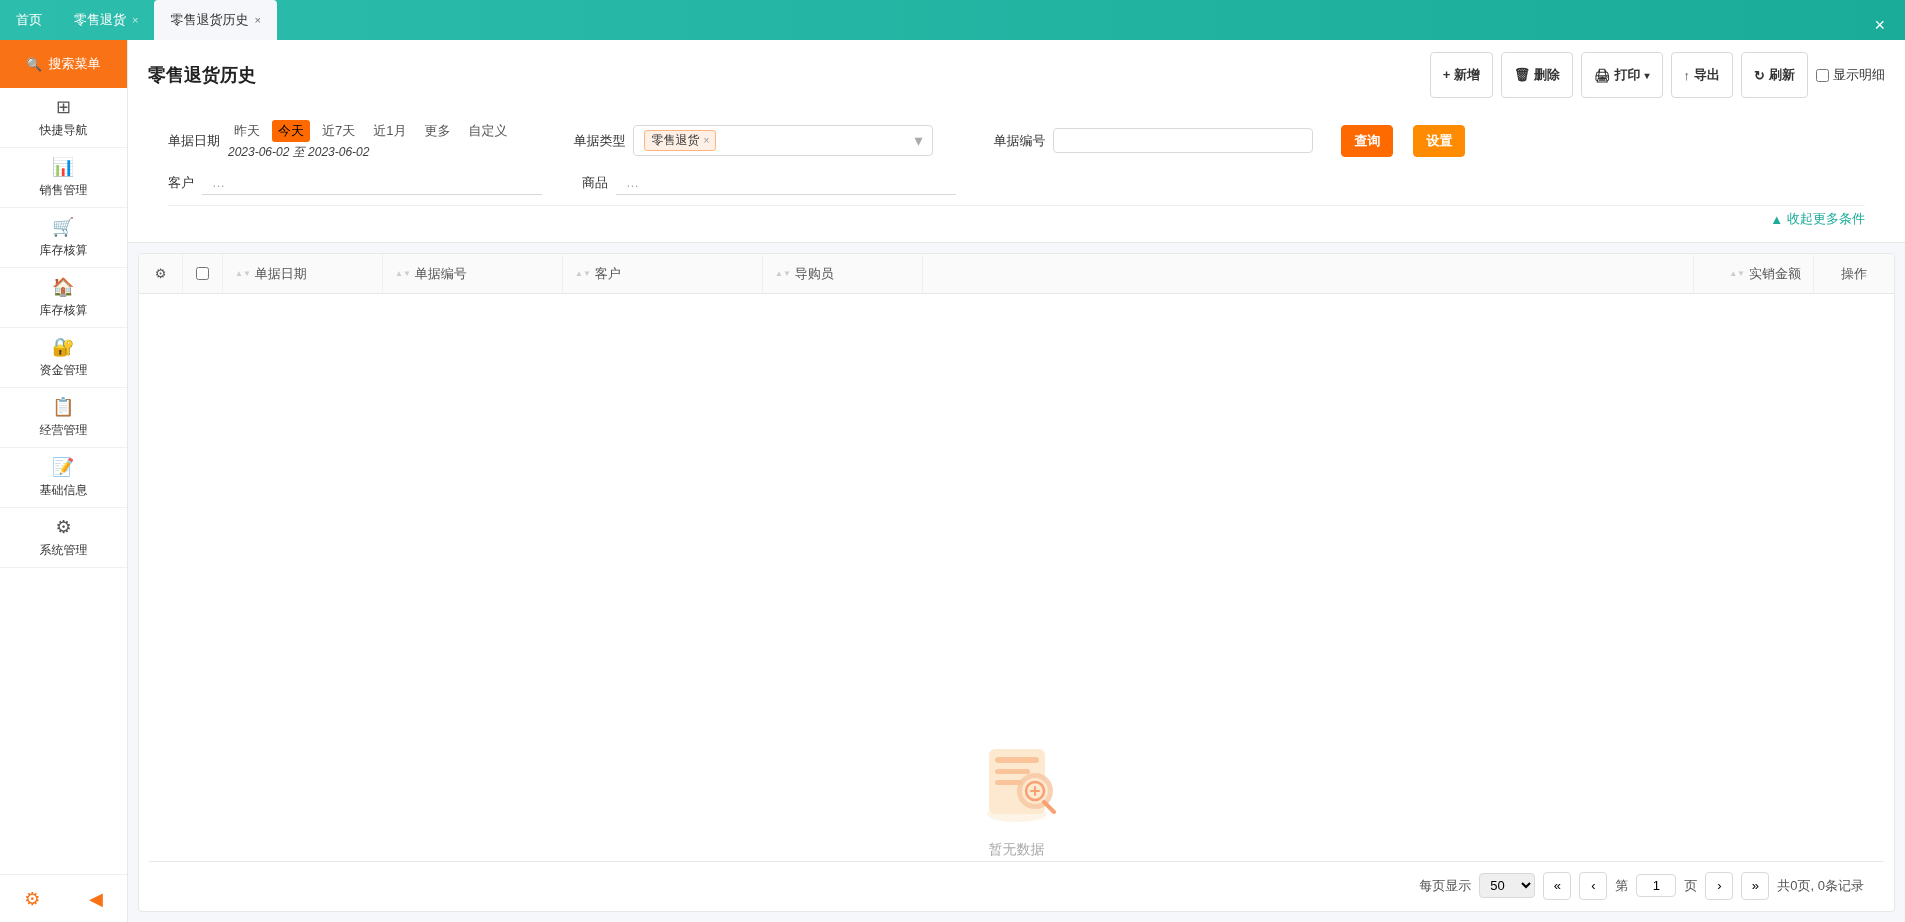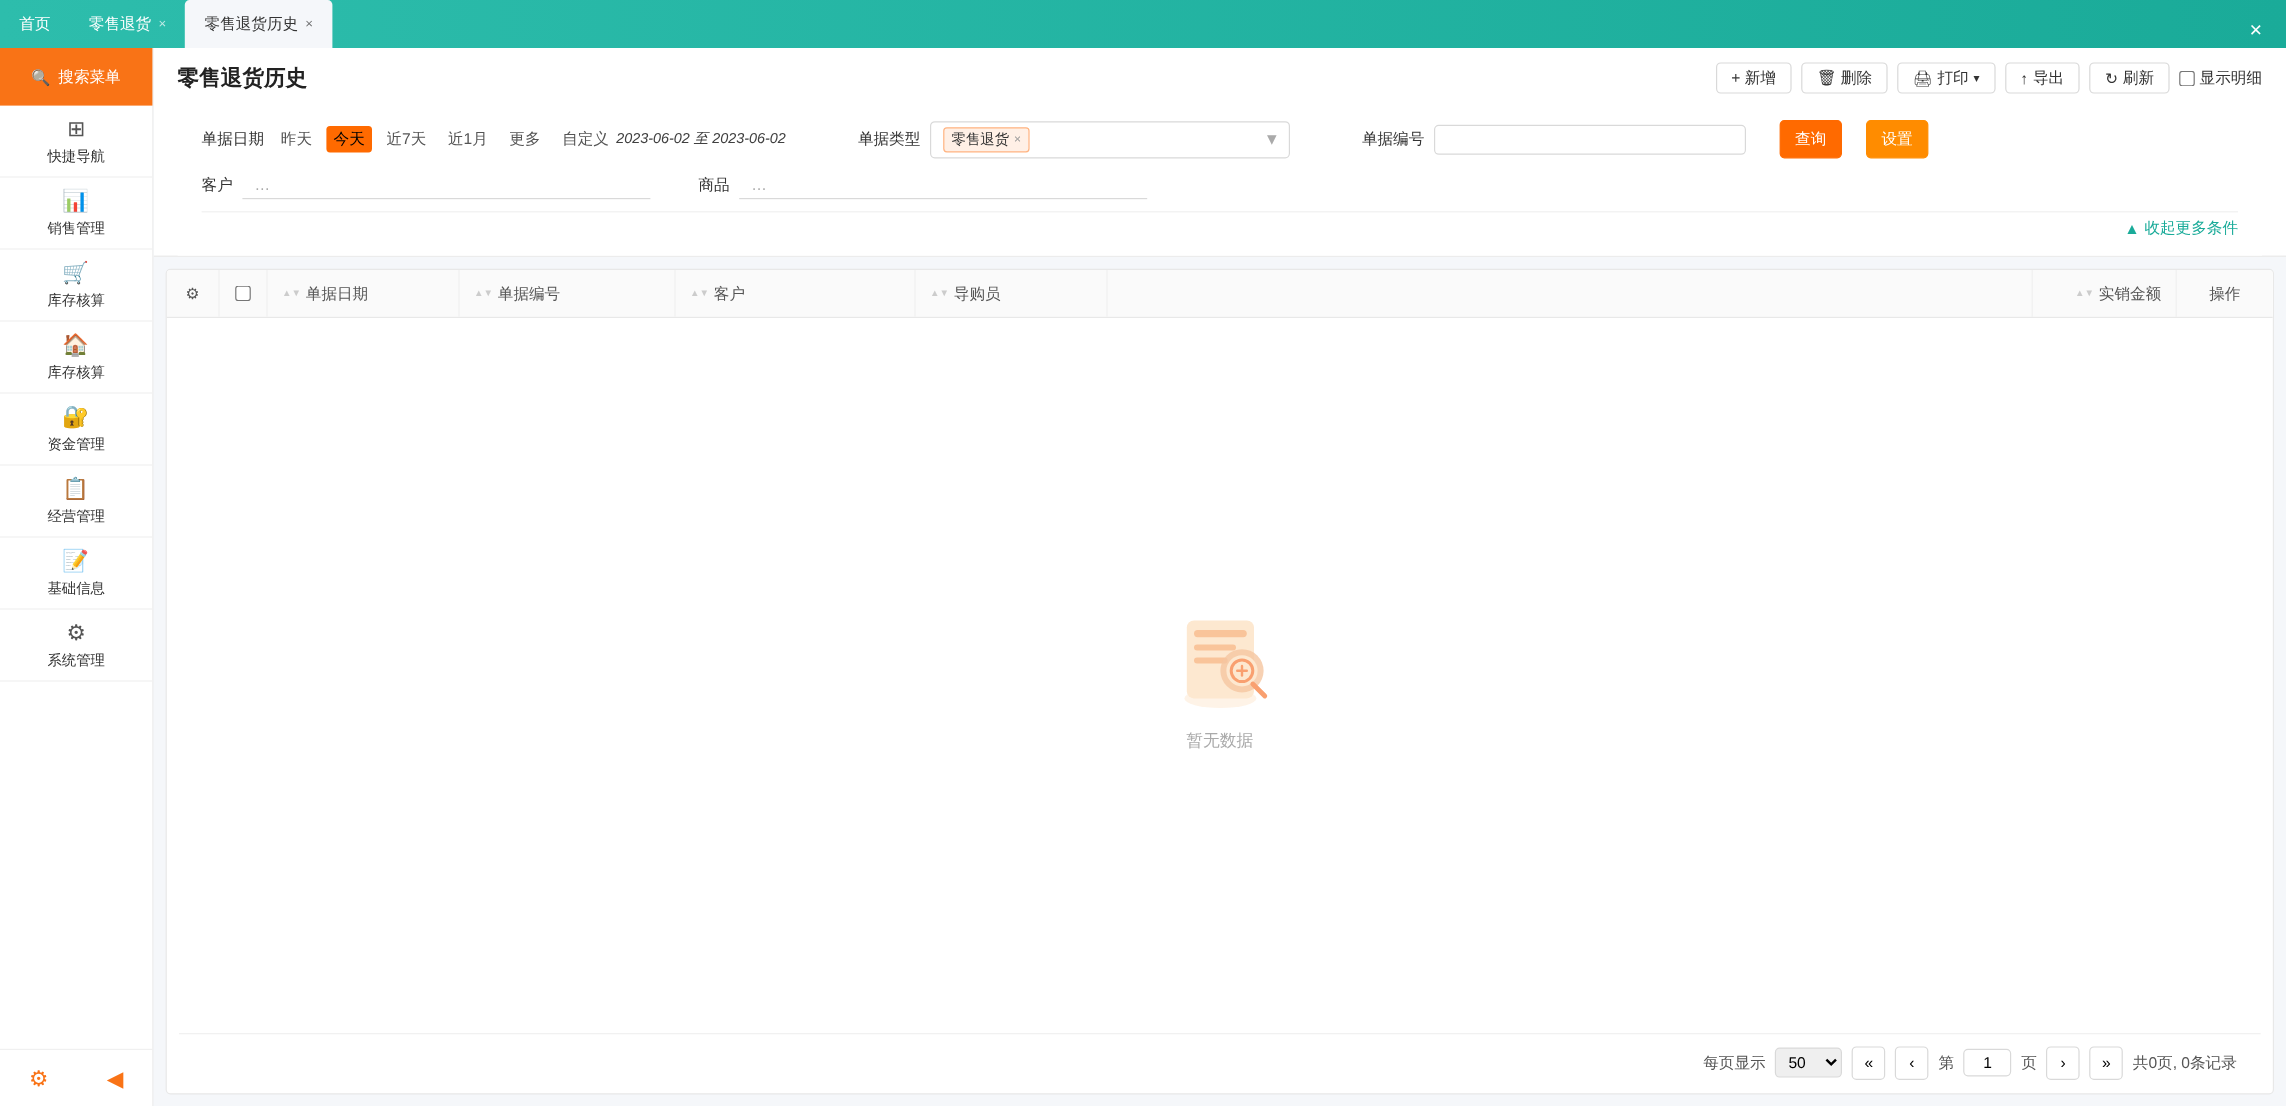--- a/index.html
+++ b/index.html
@@ -142,27 +142,28 @@
     }
     .toolbar-btns {
       display: flex;
       align-items: center;
       gap: 8px;
     }
     .toolbar-btn {
       display: flex;
       align-items: center;
       gap: 4px;
-      padding: 3px 12px;
+      padding: 13px 12px;
       border: 1px solid #d9d9d9;
       border-radius: 4px;
       background: #fff;
       font-size: 13px;
       color: #333;
       cursor: pointer;
+      font-weight: bold;
     }
     .toolbar-btn.primary {
       background: #ff6a00;
       border-color: #ff6a00;
       color: #fff;
     }
     .checkbox-label {
       display: flex;
       align-items: center;
       gap: 4px;
@@ -213,21 +214,21 @@
       padding: 2px 6px;
     }
     .date-range-text {
       font-size: 12px;
       color: #404040;
       margin-top: 2px;
       font-style: italic;
     }
     .date-filter-group {
       display: flex;
-      flex-direction: row;
+      flex-direction: column;
     }
     .filter-select-wrap {
       display: flex;
       align-items: center;
       border: 1px solid #d9d9d9;
       border-radius: 4px;
       padding: 4px 10px;
       background: #fff;
       min-width: 200px;
       position: relative;
@@ -337,21 +338,21 @@
     .th-guide { width: 160px; }
     .th-spacer { flex: 1; }
     .th-amount { width: 120px; justify-content: flex-end; }
     .th-op { width: 80px; justify-content: center; border-right: none; }
 
     .table-body {
       flex: 1;
       display: flex;
       flex-direction: column;
       align-items: center;
-      justify-content: center;
+      justify-content: flex-end;
     }
     .empty-state {
       display: flex;
       flex-direction: column;
       align-items: center;
       gap: 12px;
     }
     .empty-icon {
       width: 100px;
       height: 100px;

